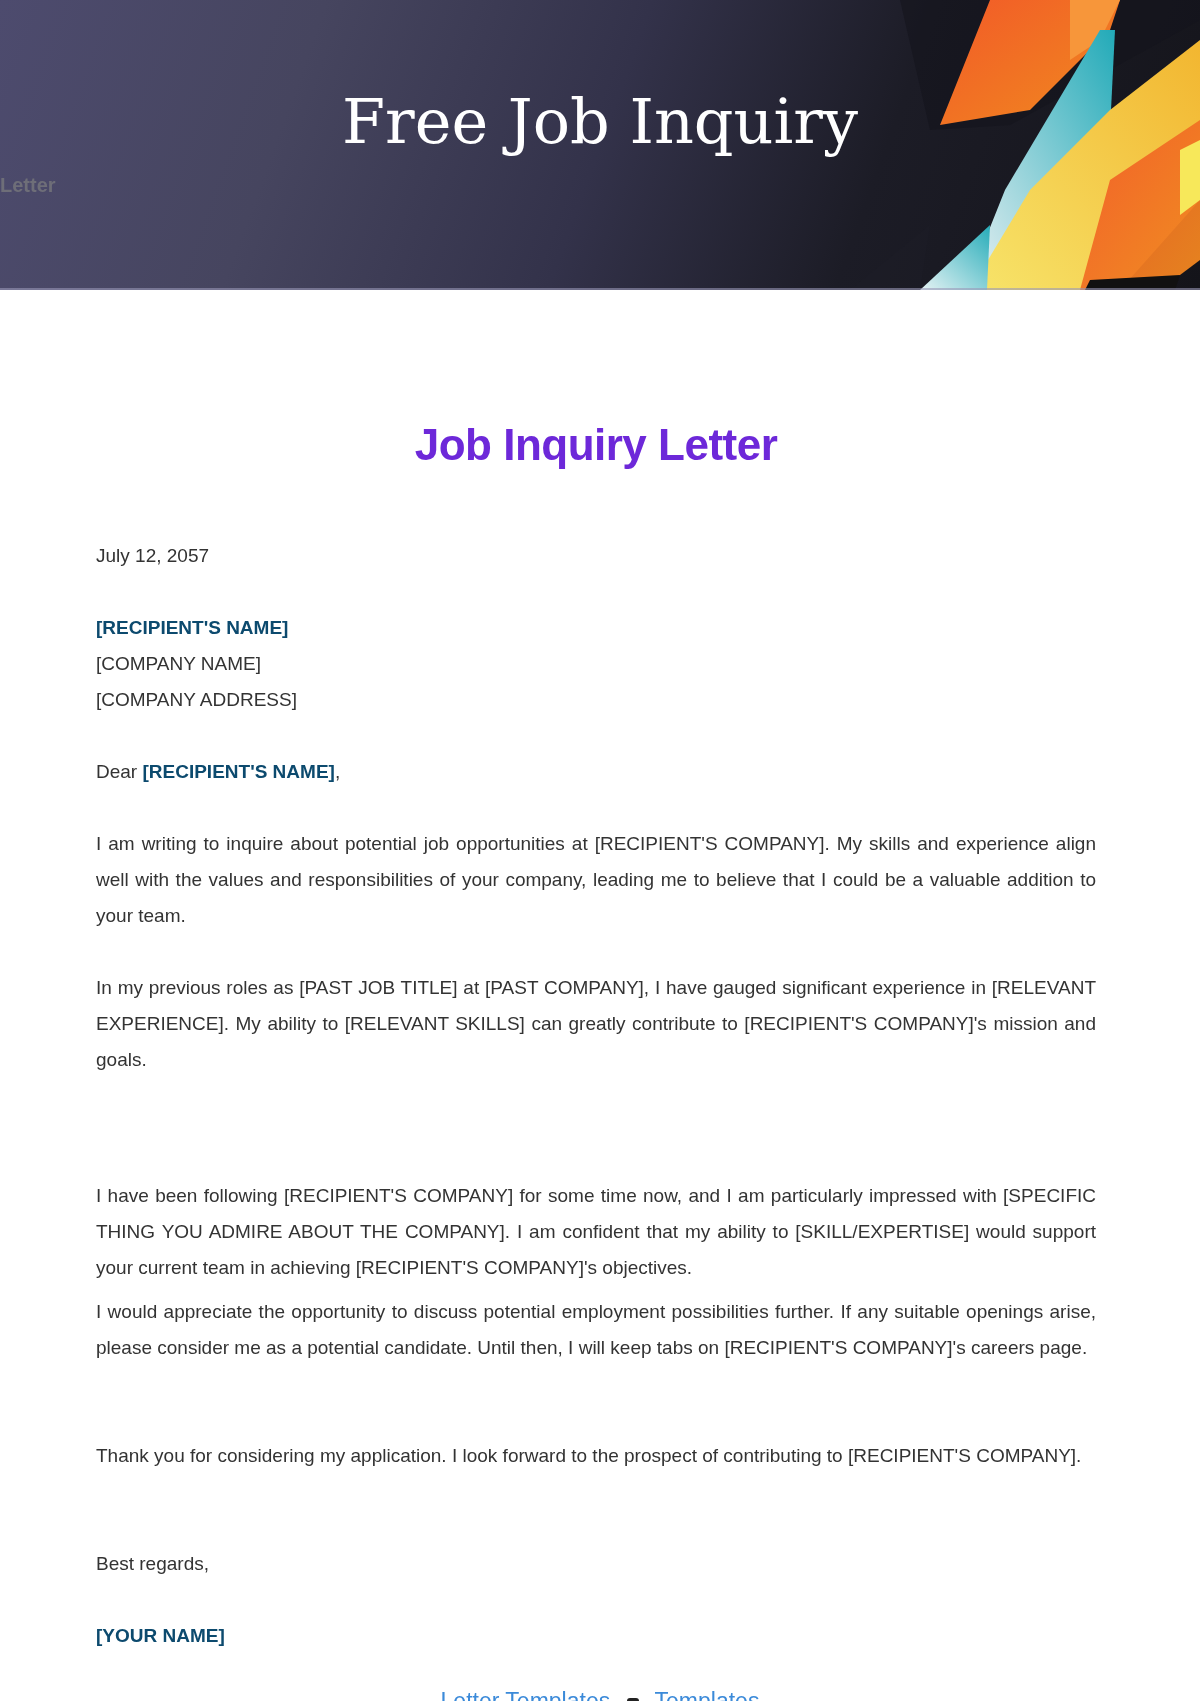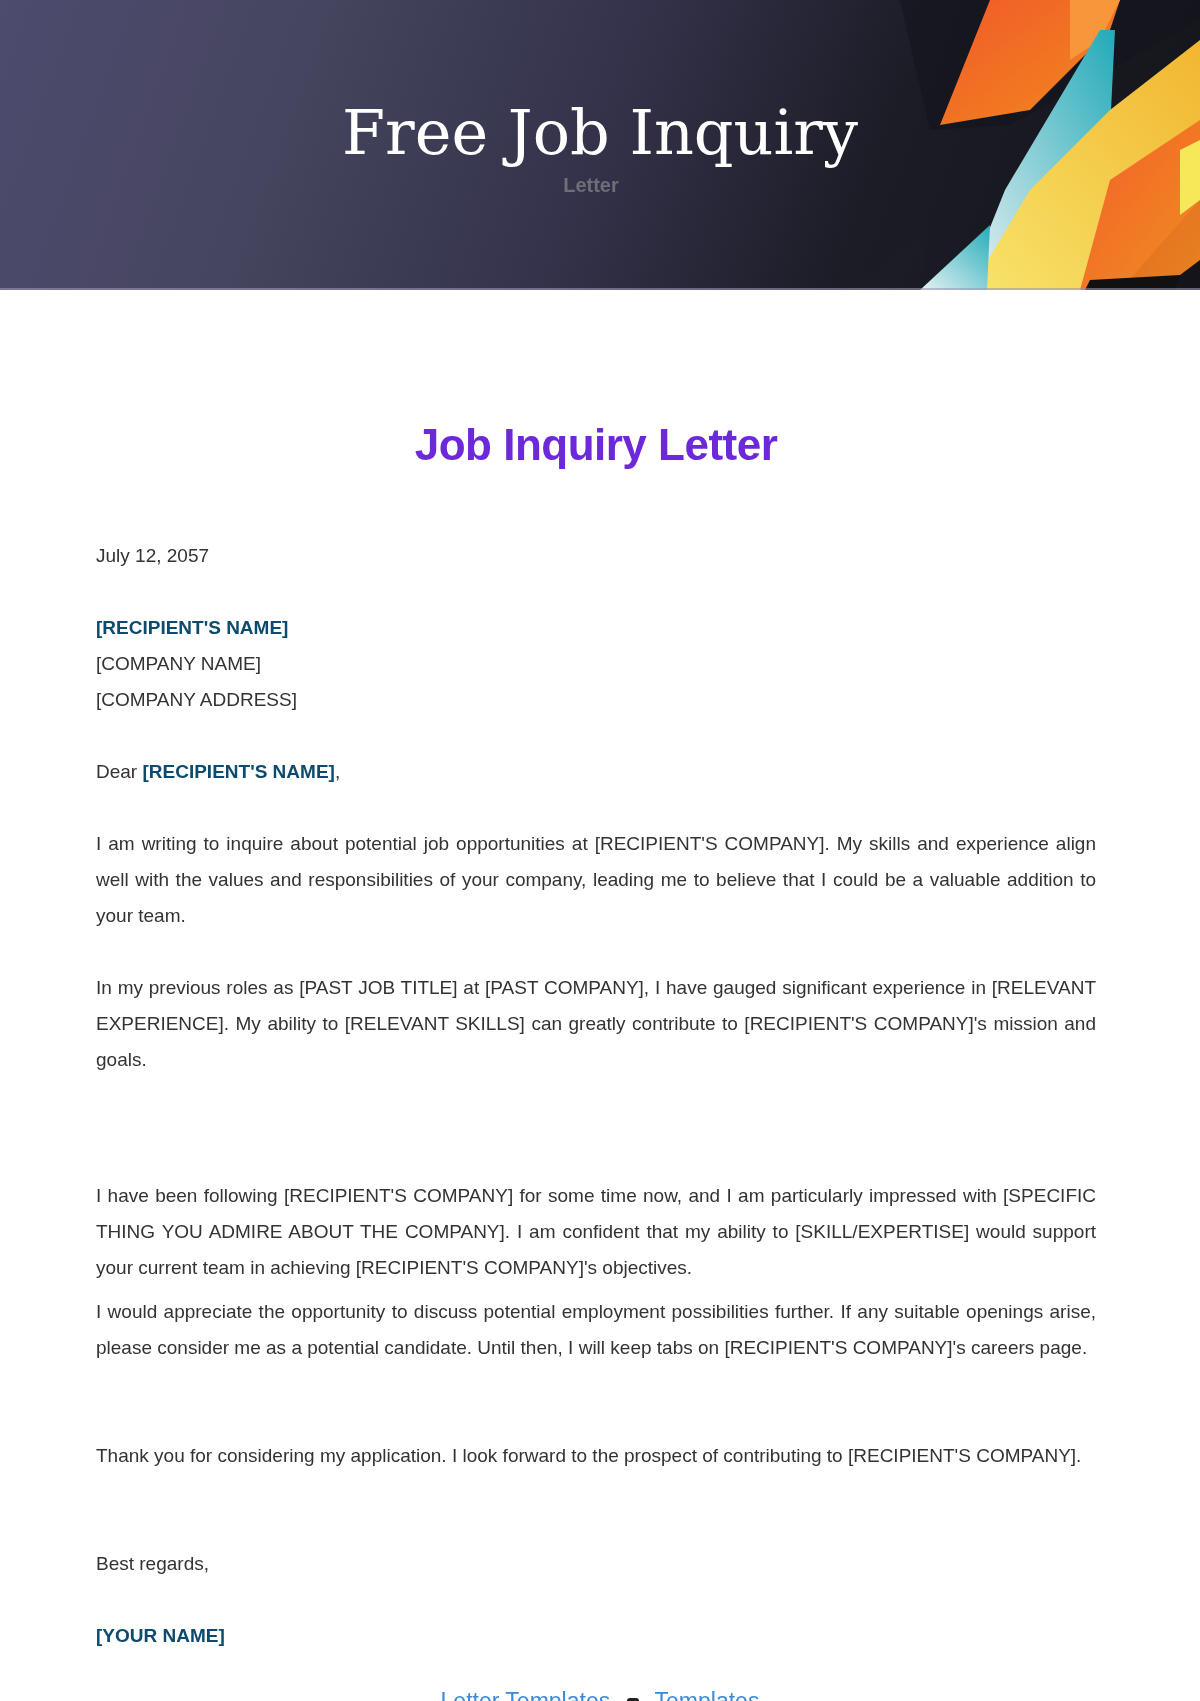--- a/index.html
+++ b/index.html
@@ -26,28 +26,27 @@
   .banner-title {
     position: absolute;
     left: 0; right: 0;
     top: 88px;
     text-align: center;
     font-family: "DejaVu Serif", "Liberation Serif", serif;
     font-size: 62px;
     font-weight: normal;
     color: #ffffff;
     letter-spacing: 0px;
-    margin: 11px;
+    margin: 0;
     line-height: 1.1;
   }
   .banner-sub {
     position: absolute;
     left: 0; right: 0;
     top: 174px;
-    text-align: center;
     font-size: 20px;
     font-weight: bold;
     color: #6e6e78;
     margin-left: 0;
     padding-right: 18px;
   }
   .doc {
     position: absolute;
     left: 96px; top: 0;
     width: 1000px;

